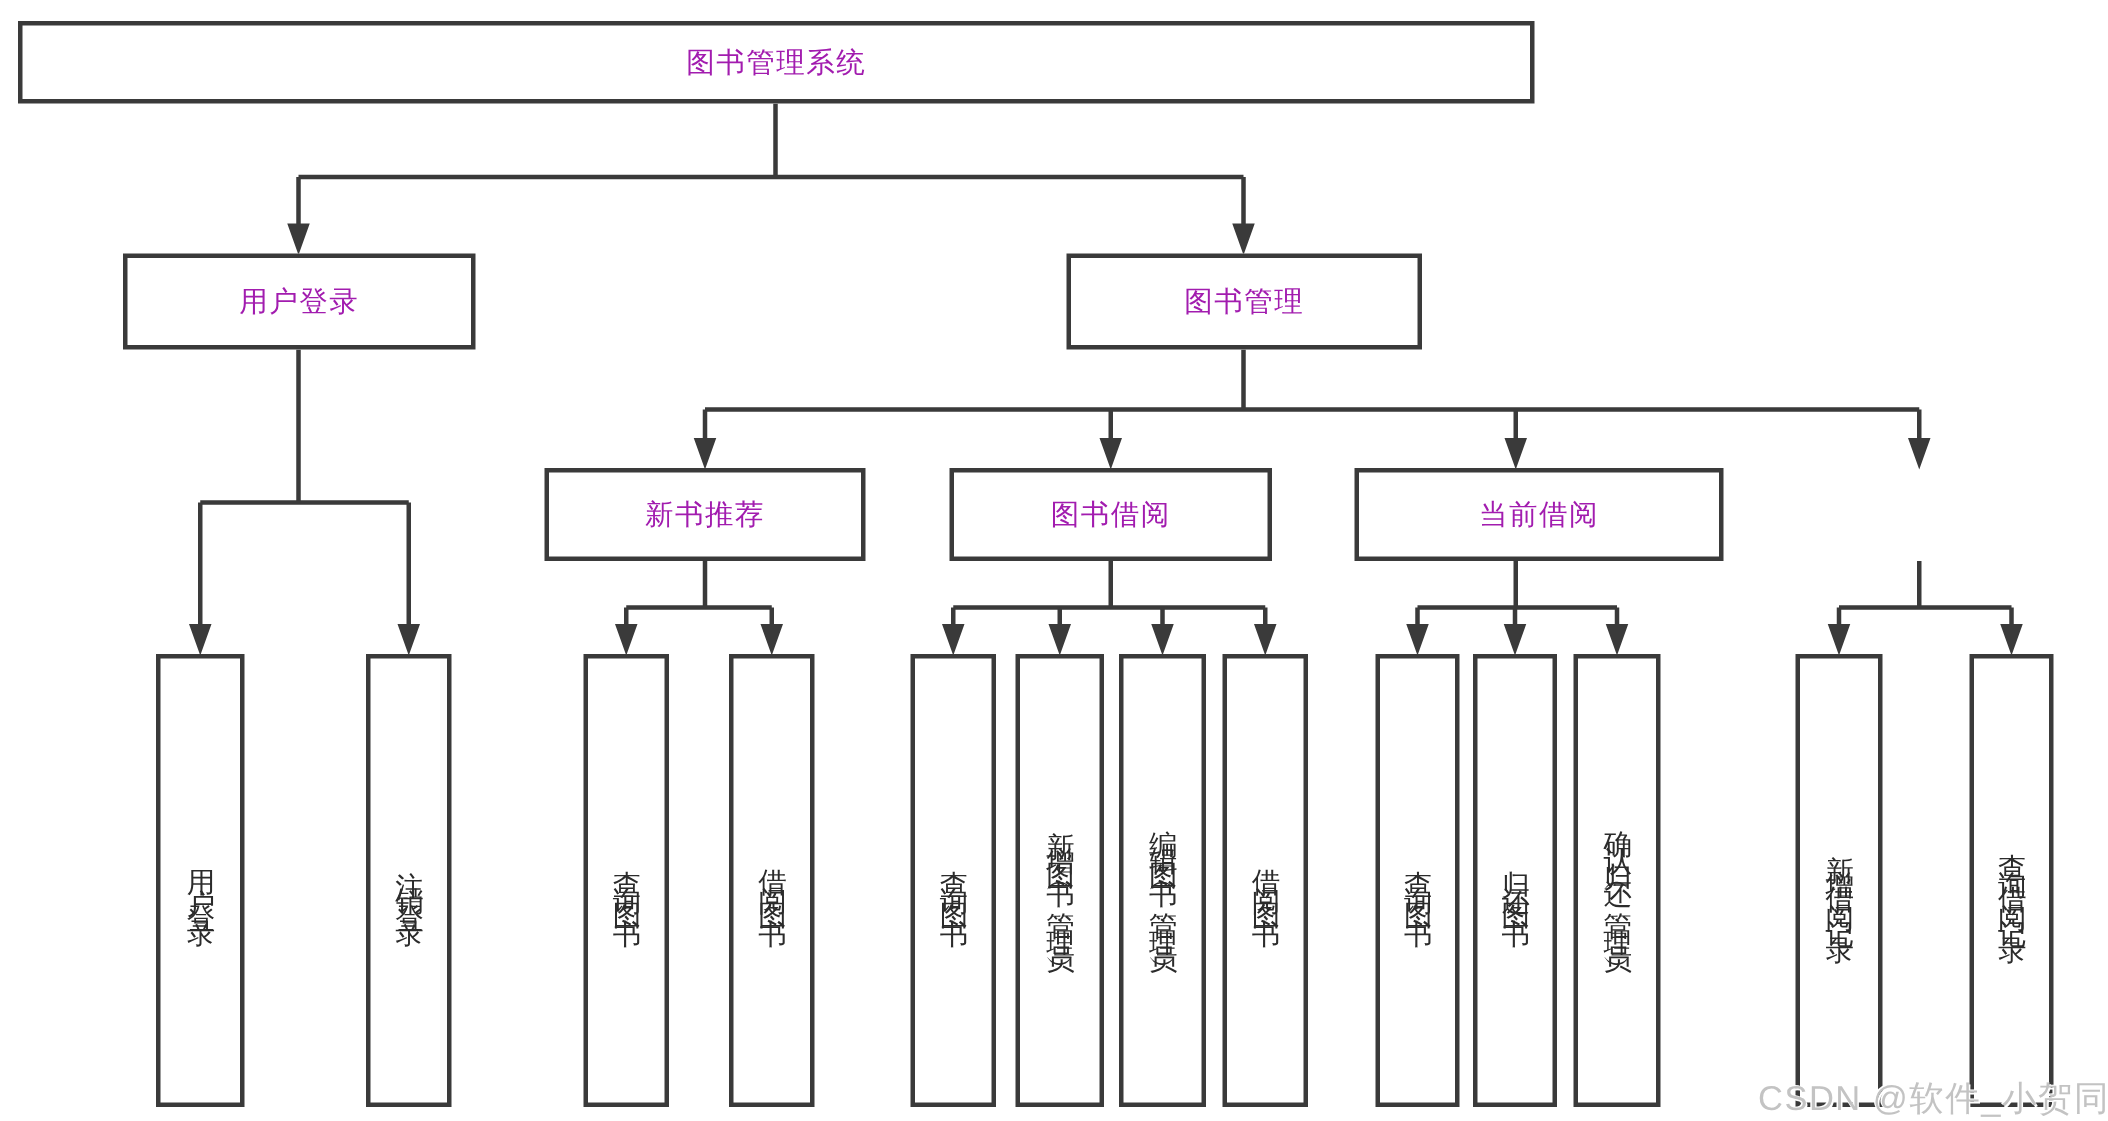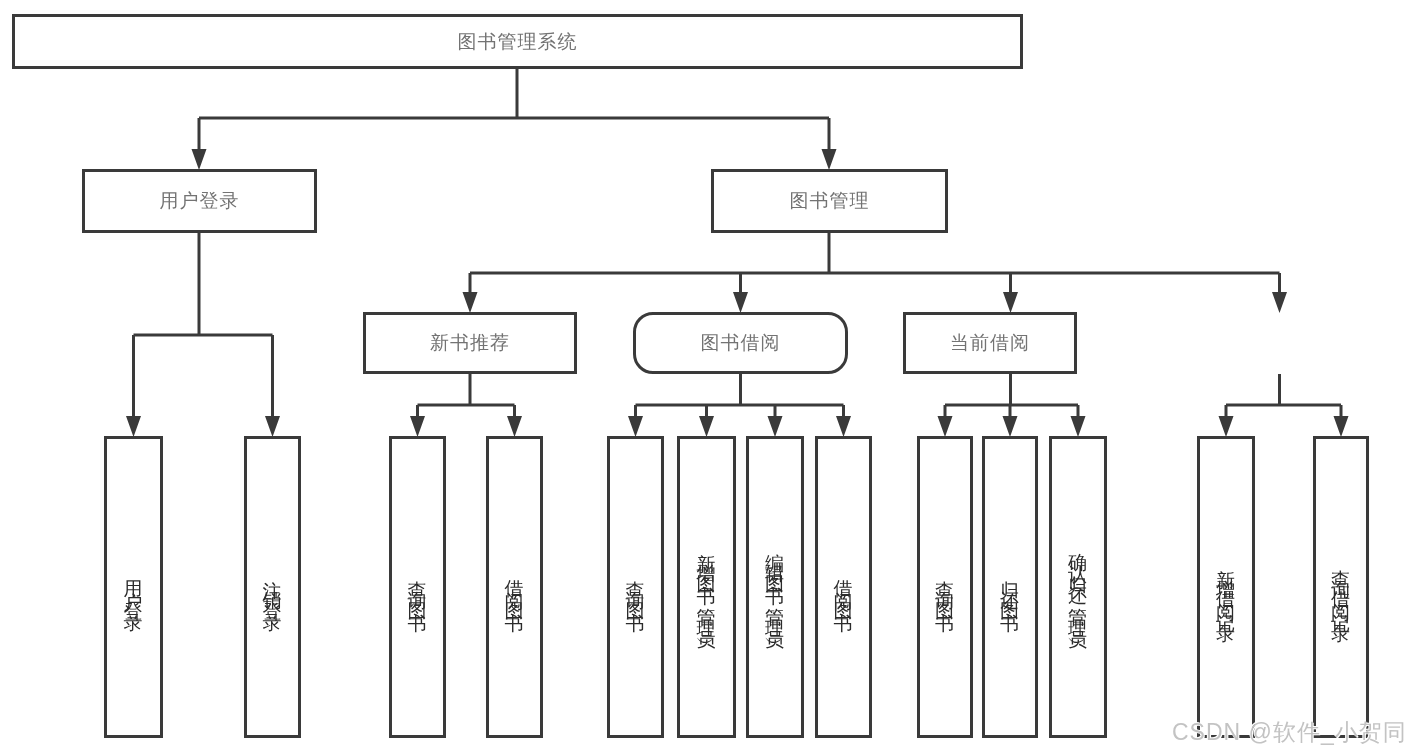--- a/index.html
+++ b/index.html
@@ -21,21 +21,21 @@
     pointer-events: none;
   }
 
   .node {
     position: absolute;
     border: 3px solid #3a3a3a;
     background: #ffffff;
     display: flex;
     align-items: center;
     justify-content: center;
-    color: #737373;
+    color: #a21caf;
     font-size: 19px;
     letter-spacing: 1px;
   }
 
   .leaf {
     position: absolute;
     top: 436px;
     height: 302px;
     border: 3px solid #3a3a3a;
     background: #ffffff;
@@ -51,22 +51,22 @@
     line-height: 1;
     letter-spacing: 11px;
     white-space: nowrap;
   }
 
   
   #n-root        { left: 12px;   top: 14px;  width: 1011px; height: 55px; }
   #n-user-login  { left: 82px;   top: 169px; width: 235px;  height: 64px; }
   #n-book-mgmt   { left: 711px;  top: 169px; width: 237px;  height: 64px; }
   #n-newbook     { left: 363px;  top: 312px; width: 214px;  height: 62px; }
-  #n-borrow      { left: 633px;  top: 312px; width: 215px;  height: 62px; border-radius: 20px; }
-  #n-current     { left: 903px;  top: 312px; width: 174px;  height: 62px; }
+  #n-borrow      { left: 633px;  top: 312px; width: 215px;  height: 62px; }
+  #n-current     { left: 903px;  top: 312px; width: 246px;  height: 62px; }
   #n-records     { left: 1172px; top: 312px; width: 215px;  height: 62px; }
 
   
   #l-login       { left: 104px;  width: 59px; }
   #l-logout      { left: 244px;  width: 57px; }
   #l-query-nb    { left: 389px;  width: 57px; }
   #l-borrow-nb   { left: 486px;  width: 57px; }
   #l-query-bb    { left: 607px;  width: 57px; }
   #l-add-book    { left: 677px;  width: 59px; }
   #l-edit-book   { left: 746px;  width: 58px; }

